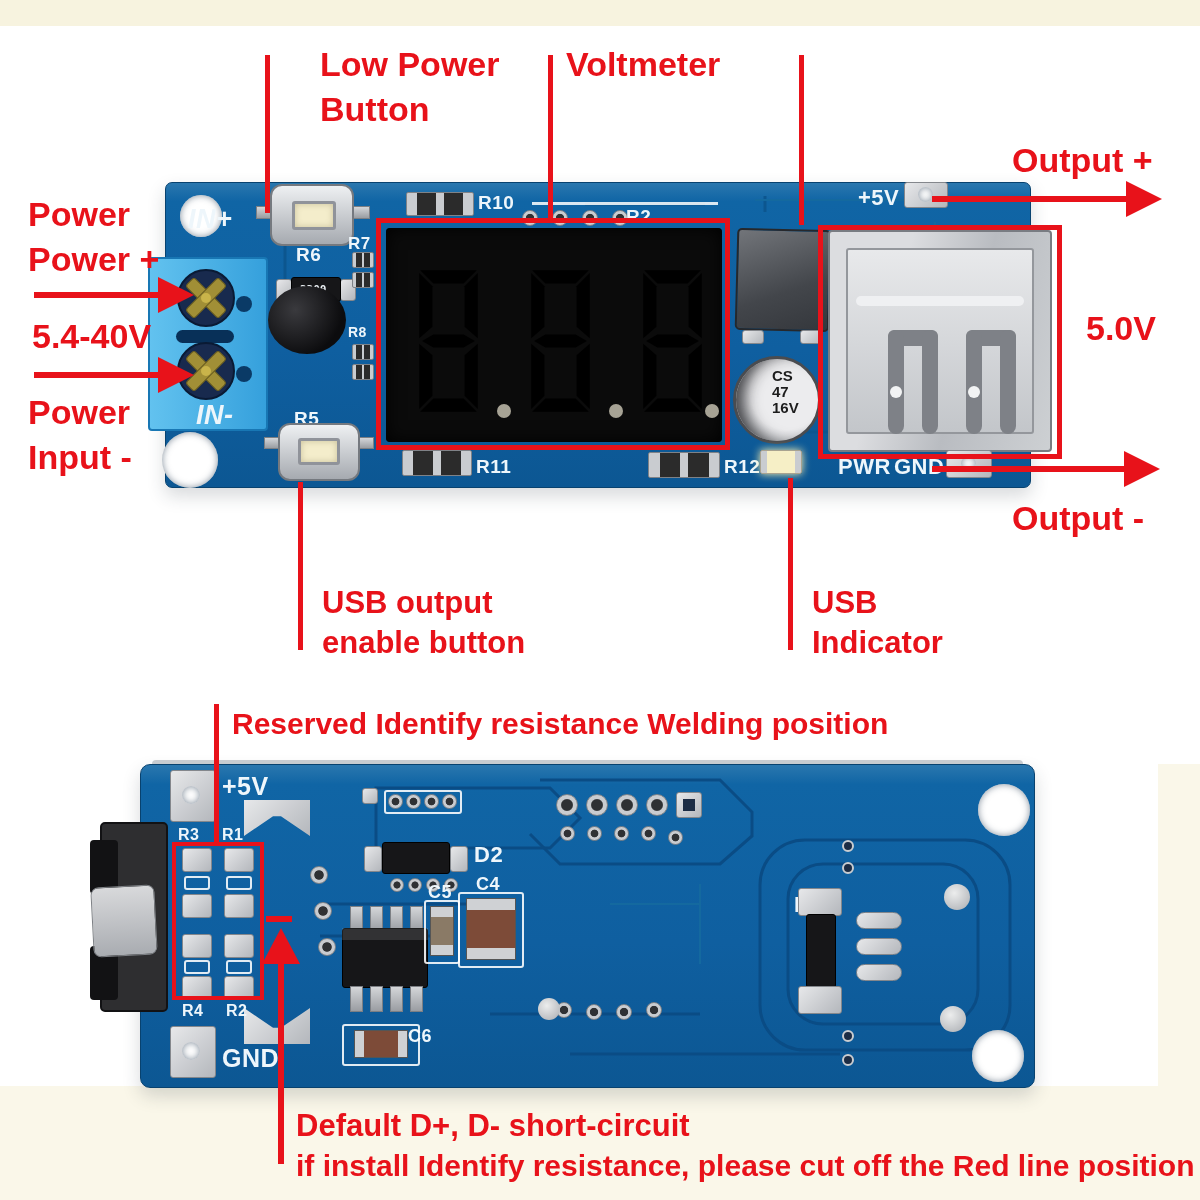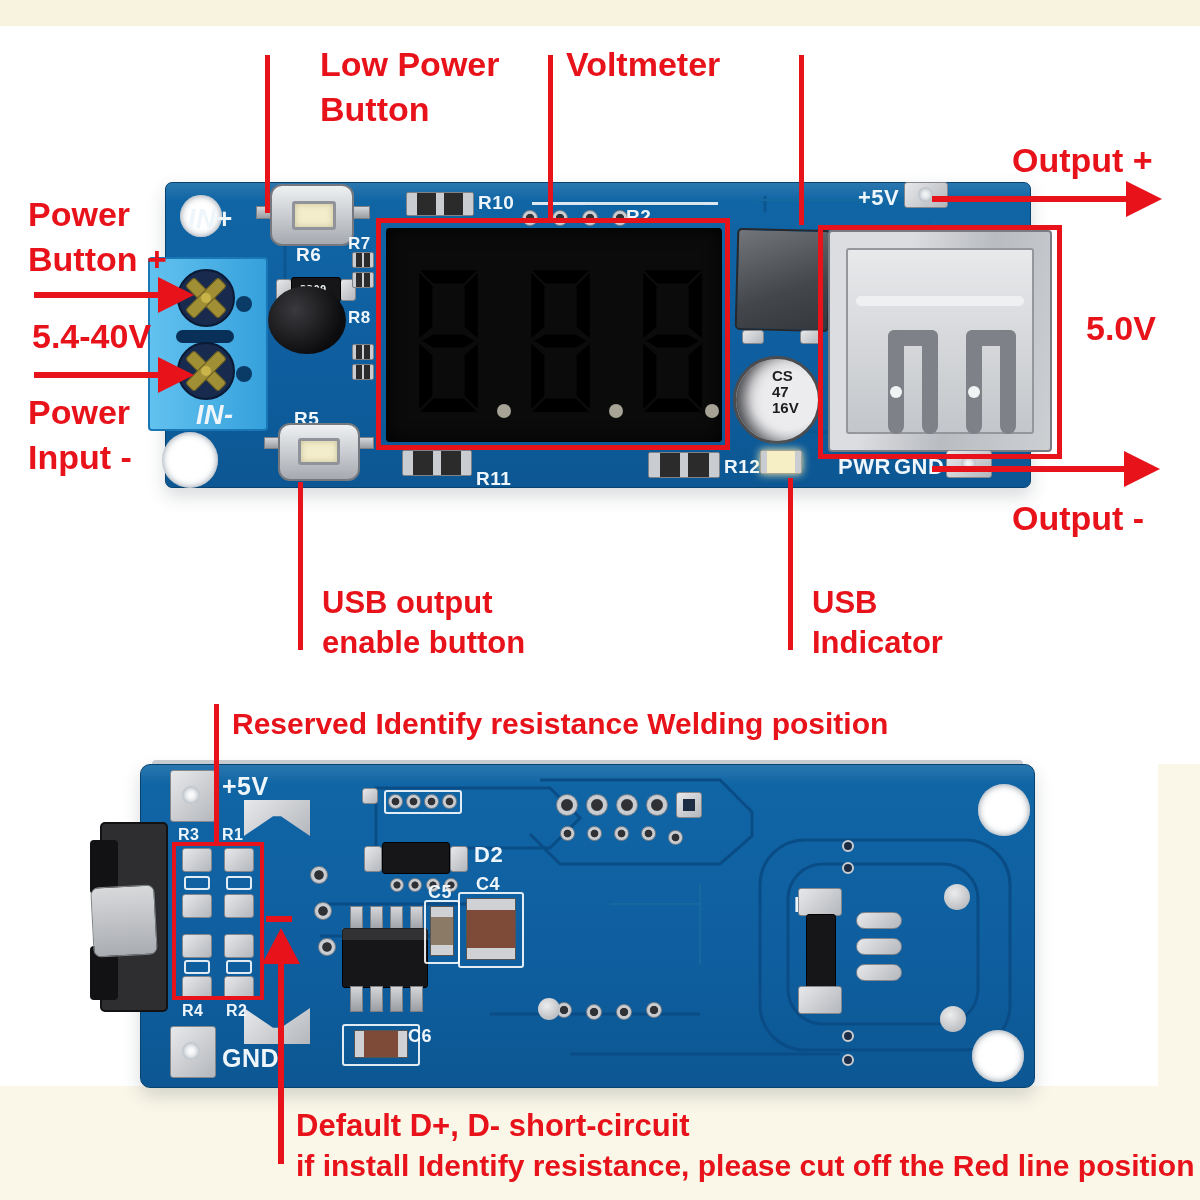--- a/index.html
+++ b/index.html
@@ -93,21 +93,21 @@
   <div class="btn-body" style="left:270px;top:184px;width:84px;height:62px"></div>
   <div class="btn-inner" style="left:292px;top:201px;width:44px;height:29px"></div>
 
   <div class="silk" style="left:296px;top:244px">R6</div>
   <div class="pad" style="left:276px;top:279px;width:16px;height:22px"></div>
   <div class="pad" style="left:340px;top:279px;width:16px;height:22px"></div>
   <div class="chip" style="left:291px;top:277px;width:50px;height:25px"></div>
   <div class="resval" style="left:300px;top:283px">2200</div>
   <div class="abs" style="left:268px;top:286px;width:78px;height:68px;border-radius:50%;background:radial-gradient(circle at 35% 35%, #3a3a3e, #0c0c0e 70%)"></div>
   <div class="silk" style="left:348px;top:234px;font-size:17px">R7</div>
-  <div class="silk" style="left:348px;top:308px;font-size:17px">R8</div>
+  <div class="silk" style="left:348px;top:324px;font-size:14px">R8</div>
   <div class="chip3" style="left:352px;top:252px;width:22px;height:16px"></div>
   <div class="chip3" style="left:352px;top:272px;width:22px;height:16px"></div>
   <div class="chip3" style="left:352px;top:344px;width:22px;height:16px"></div>
   <div class="chip3" style="left:352px;top:364px;width:22px;height:16px"></div>
 
   <div class="chip3" style="left:406px;top:192px;width:68px;height:24px"></div>
   <div class="silk" style="left:478px;top:192px">R10</div>
   <div class="abs" style="left:532px;top:202px;width:186px;height:3px;background:rgba(255,255,255,.85)"></div>
   <div class="ring" style="left:522px;top:210px;width:16px;height:16px"></div>
   <div class="ring" style="left:552px;top:210px;width:16px;height:16px"></div>
@@ -153,21 +153,21 @@
 
   <div class="silk" style="left:858px;top:185px;font-size:22px">+5V</div>
   <div class="pad" style="left:904px;top:182px;width:44px;height:26px"></div>
   <div class="hole" style="left:918px;top:187px;width:15px;height:15px"></div>
   <div class="silk" style="left:838px;top:454px;font-size:22px">PWR</div>
   <div class="silk" style="left:894px;top:454px;font-size:22px">GND</div>
   <div class="pad" style="left:946px;top:450px;width:46px;height:28px"></div>
   <div class="hole" style="left:961px;top:456px;width:15px;height:15px"></div>
 
   <div class="chip3" style="left:402px;top:450px;width:70px;height:26px"></div>
-  <div class="silk" style="left:476px;top:468px">R11</div>
+  <div class="silk" style="left:476px;top:456px">R11</div>
   <div class="chip3" style="left:648px;top:452px;width:72px;height:26px"></div>
   <div class="silk" style="left:724px;top:456px">R12</div>
   <div class="abs" style="left:760px;top:450px;width:42px;height:24px;background:linear-gradient(90deg,#c9ccd0 0 15%,#f6efc6 15% 85%,#c9ccd0 85%);border:1px solid #a8a390;border-radius:2px;box-shadow:0 0 8px #fff3b0"></div>
   <div class="silk" style="left:294px;top:408px">R5</div>
   <div class="lead" style="left:264px;top:437px;width:16px;height:12px"></div>
   <div class="lead" style="left:358px;top:437px;width:16px;height:12px"></div>
   <div class="btn-body" style="left:278px;top:423px;width:82px;height:58px"></div>
   <div class="btn-inner" style="left:298px;top:438px;width:42px;height:27px"></div>
 
   <div class="rline" style="left:265px;top:55px;width:5px;height:158px"></div>
@@ -189,21 +189,21 @@
   <div class="ah-right" style="left:1126px;top:181px"></div>
 
   <div class="ann" style="left:1086px;top:306px">5.0V</div>
 
   <div class="rline" style="left:932px;top:466px;width:196px;height:6px"></div>
   <div class="ah-right" style="left:1124px;top:451px"></div>
   <div class="ann" style="left:1012px;top:496px">Output -</div>
 
   <div class="ann" style="left:28px;top:192px">
     <div>Power</div>
-    <div>Button +</div>
+    <div>Power +</div>
   </div>
   <div class="rline" style="left:34px;top:292px;width:128px;height:6px"></div>
   <div class="ah-right" style="left:158px;top:277px"></div>
 
   <div class="ann" style="left:32px;top:314px">5.4-40V</div>
 
   <div class="rline" style="left:34px;top:372px;width:128px;height:6px"></div>
   <div class="ah-right" style="left:158px;top:357px"></div>
   <div class="ann" style="left:28px;top:390px">
     <div>Power</div>

